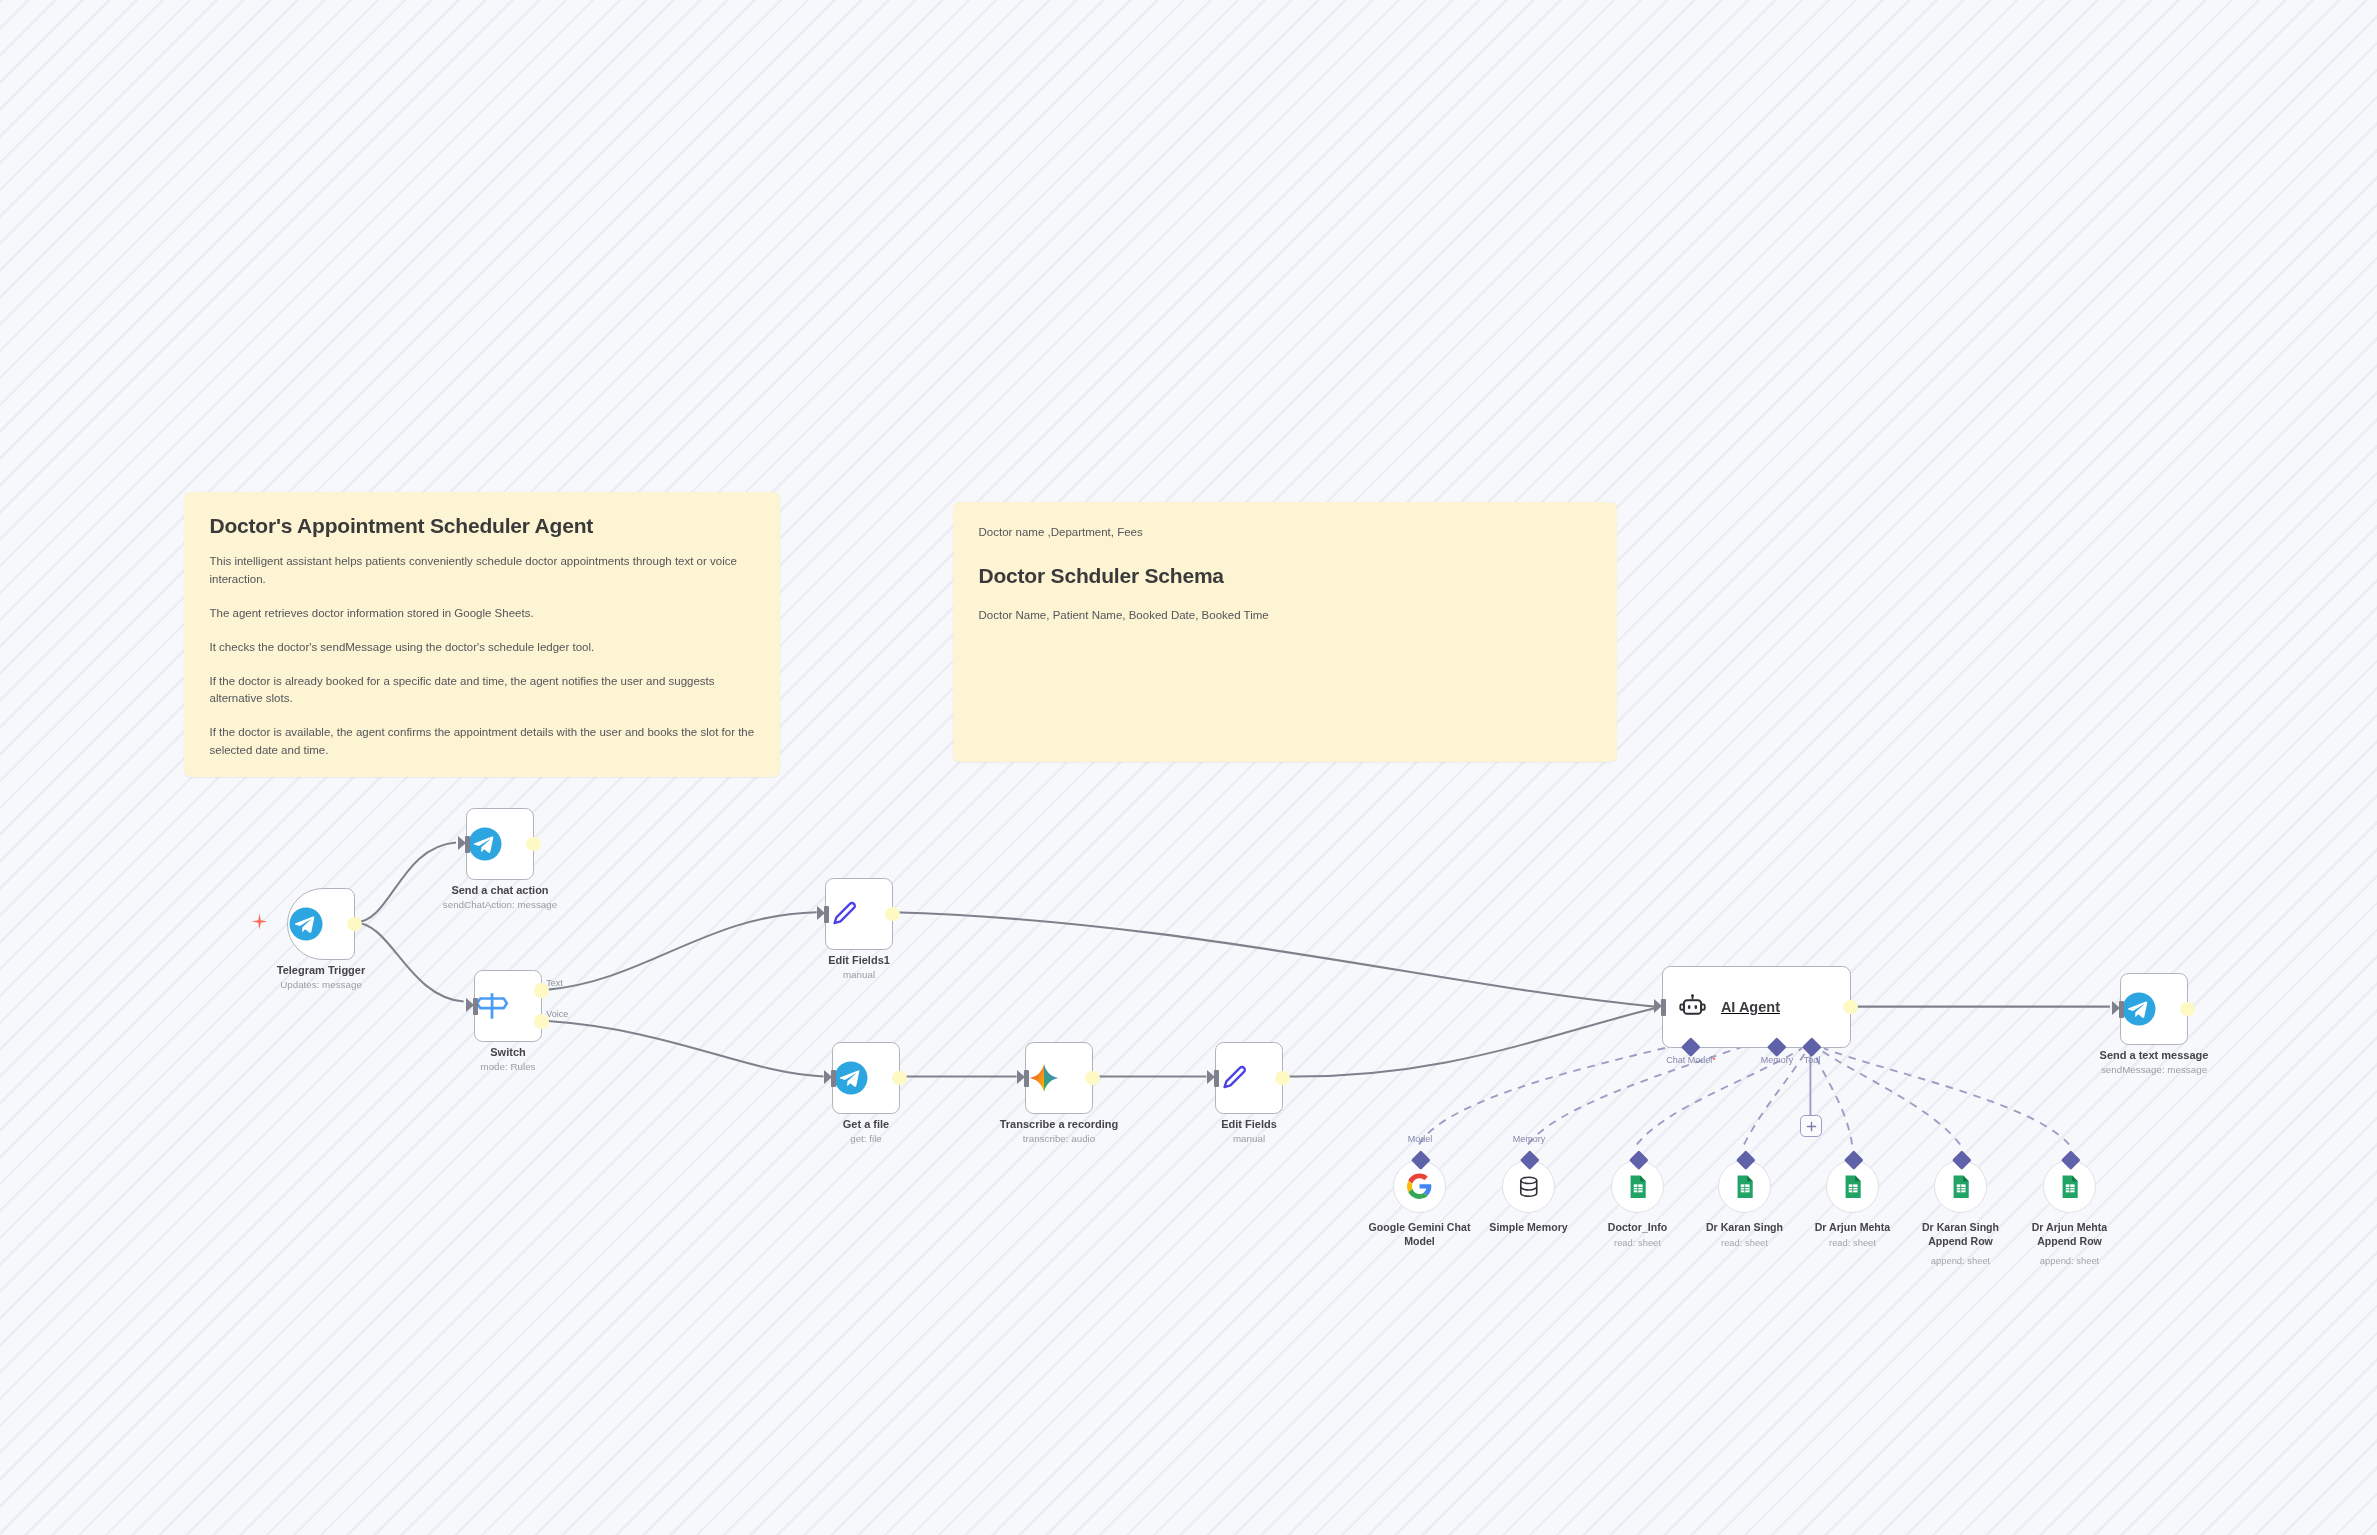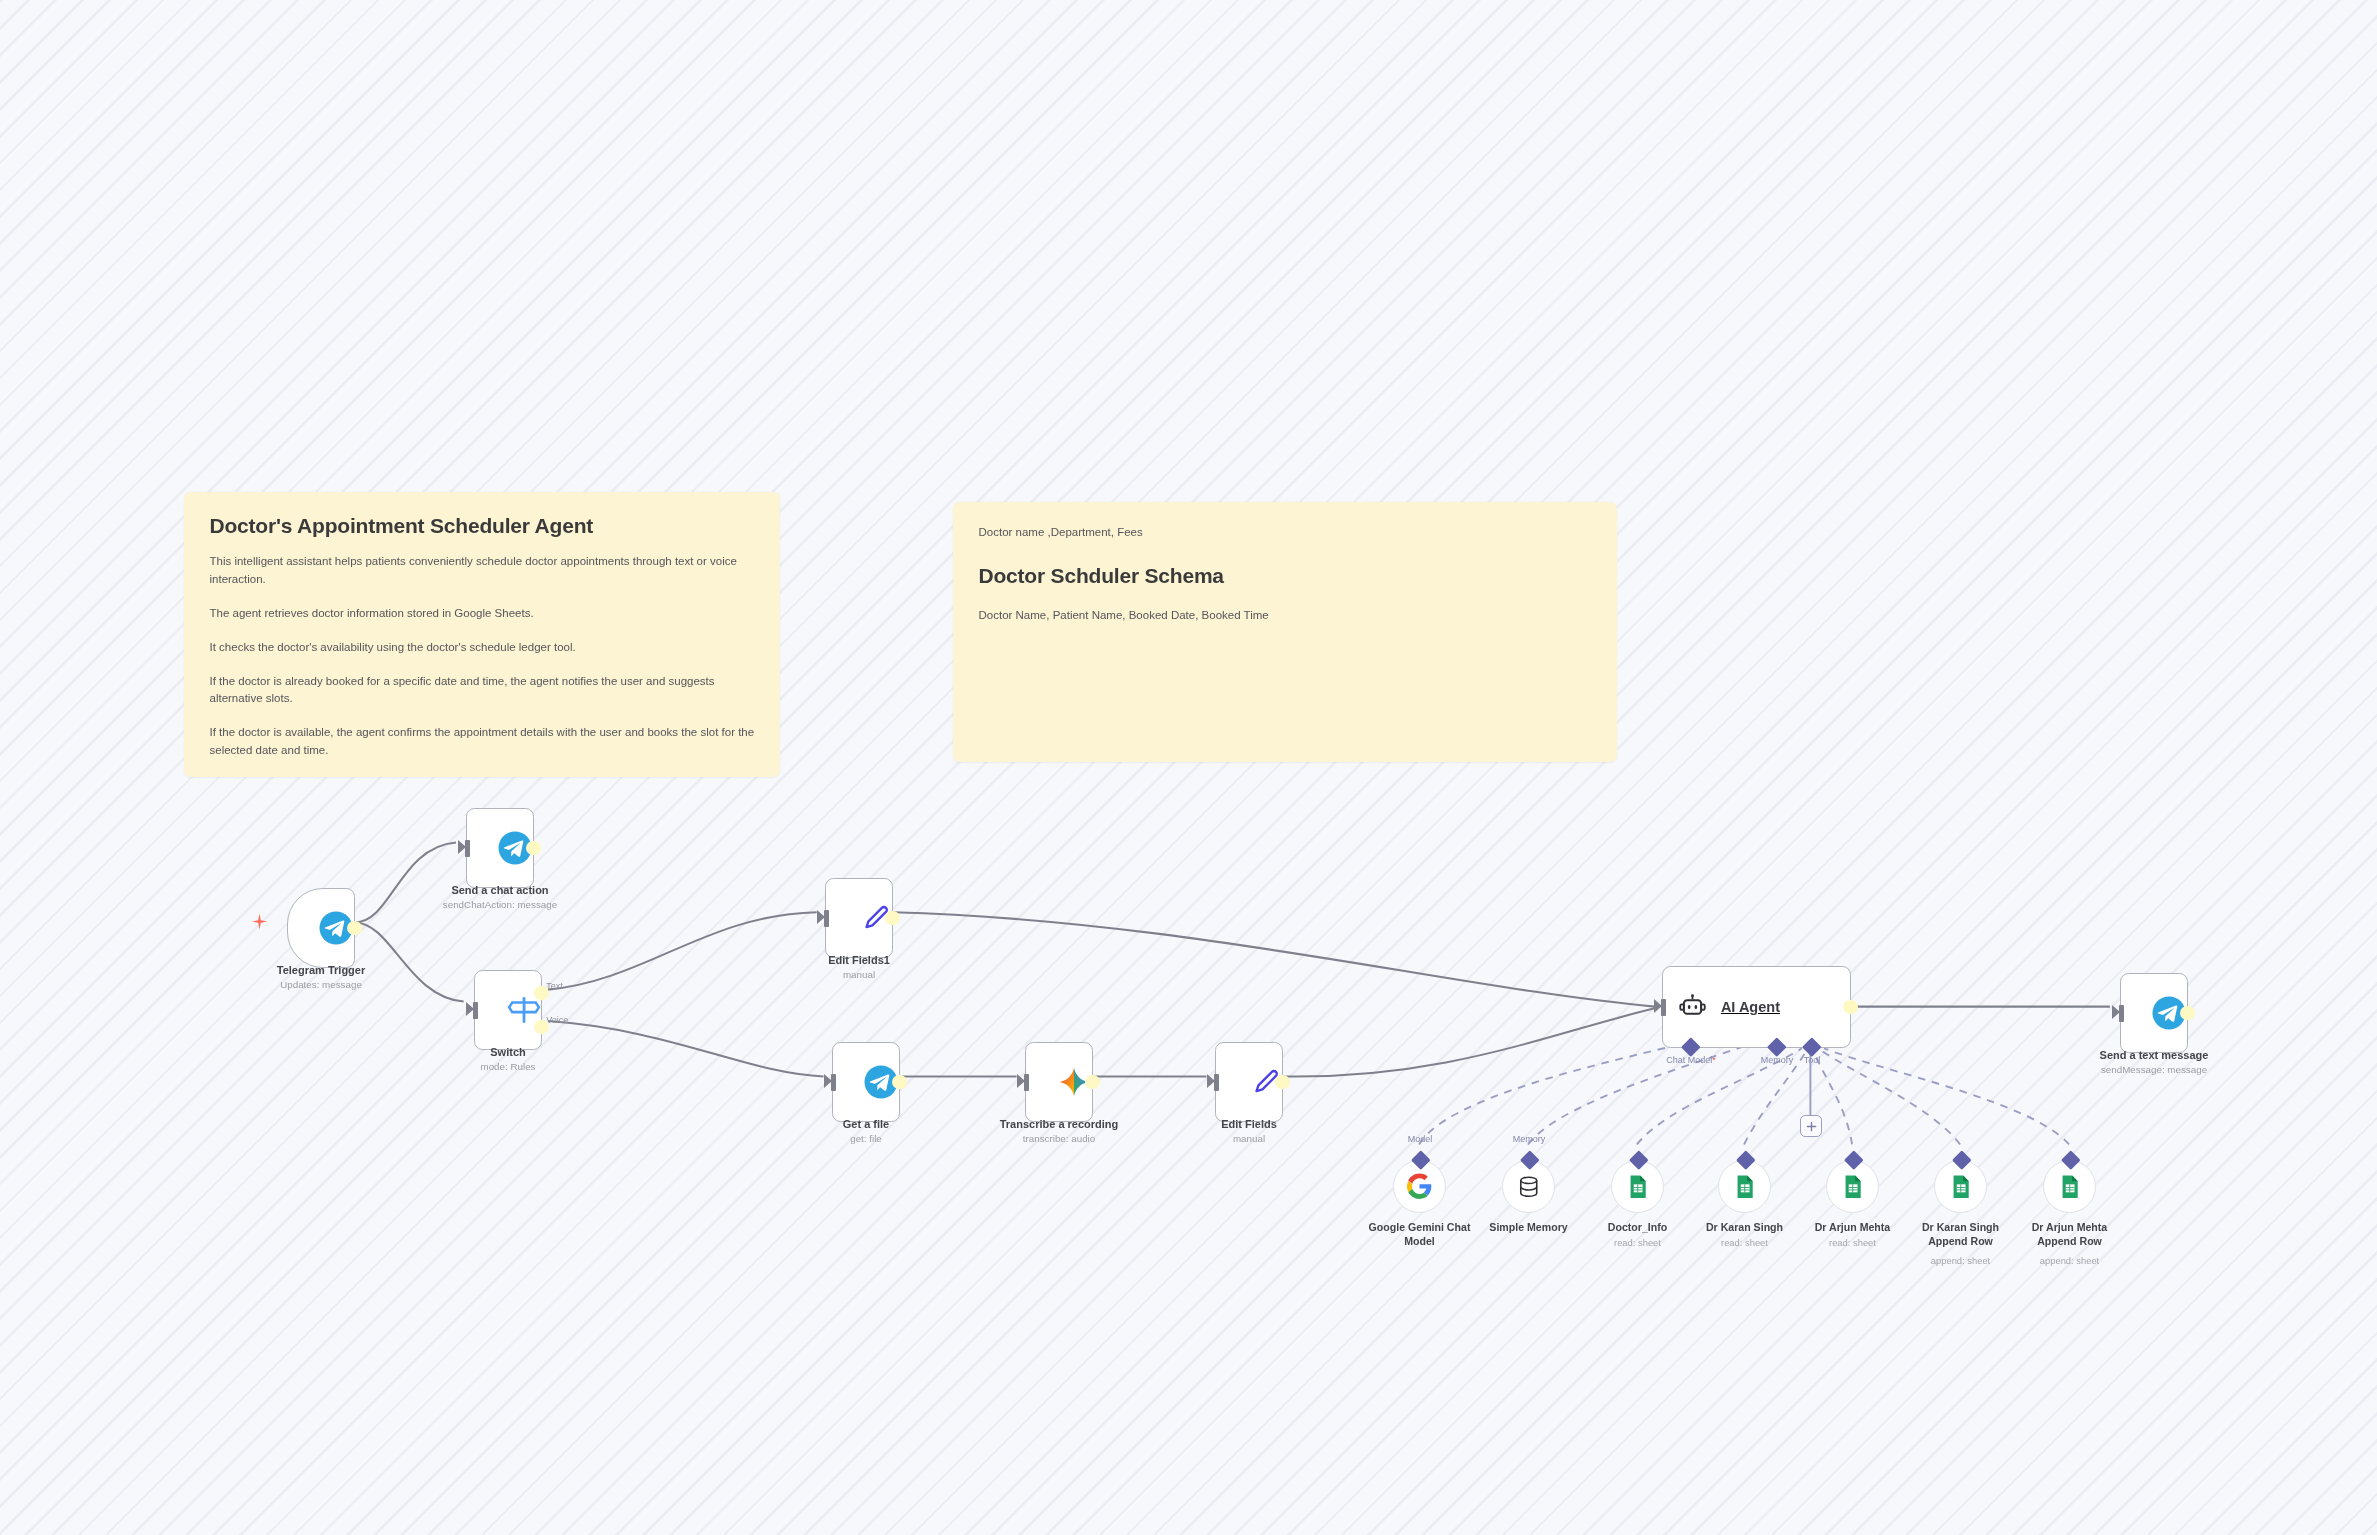--- a/index.html
+++ b/index.html
@@ -62,28 +62,28 @@
     margin: 0 0 16px 0;
     font-size: 11.5px;
     line-height: 1.55;
     color: #55555a;
   }
 
   
   .node {
     position: absolute;
     width: 68px;
-    height: 80px;
+    height: 72px;
     background: #ffffff;
     border: 1.7px solid #b0b3bd;
     border-radius: 8.5px;
     box-sizing: border-box;
     display: flex;
     align-items: center;
-    justify-content: flex-end;
+    justify-content: flex-start;
   }
   .node.trigger {
     border-top-left-radius: 36px;
     border-bottom-left-radius: 36px;
   }
   .node.wide {
     width: 189px;
     border-radius: 8.5px;
     justify-content: flex-start;
     padding-left: 15.3px;
@@ -279,21 +279,21 @@
       <path d="M 2432 1345 C 2390 1295 2210 1258 2144 1232"></path>
 
       <path d="M 2128 1238 L 2128 1312" stroke-dasharray="0"></path>
     </g>
   </svg>
 
   <div class="sticky" style="left:184px; top:492px; width:596px; height:285px;">
     <h1>Doctor's Appointment Scheduler Agent</h1>
     <p>This intelligent assistant helps patients conveniently schedule doctor appointments through text or voice interaction.</p>
     <p>The agent retrieves doctor information stored in Google Sheets.</p>
-    <p>It checks the doctor's availability using the doctor's schedule ledger tool.</p>
+    <p>It checks the doctor's sendMessage using the doctor's schedule ledger tool.</p>
     <p>If the doctor is already booked for a specific date and time, the agent notifies the user and suggests alternative slots.</p>
     <p>If the doctor is available, the agent confirms the appointment details with the user and books the slot for the selected date and time.</p>
   </div>
 
   <div class="sticky" style="left:953px; top:502px; width:664px; height:260px;">
     <p>Doctor name ,Department, Fees</p>
     <h2>Doctor Schduler Schema</h2>
     <p>Doctor Name, Patient Name, Booked Date, Booked Time</p>
   </div>
 

